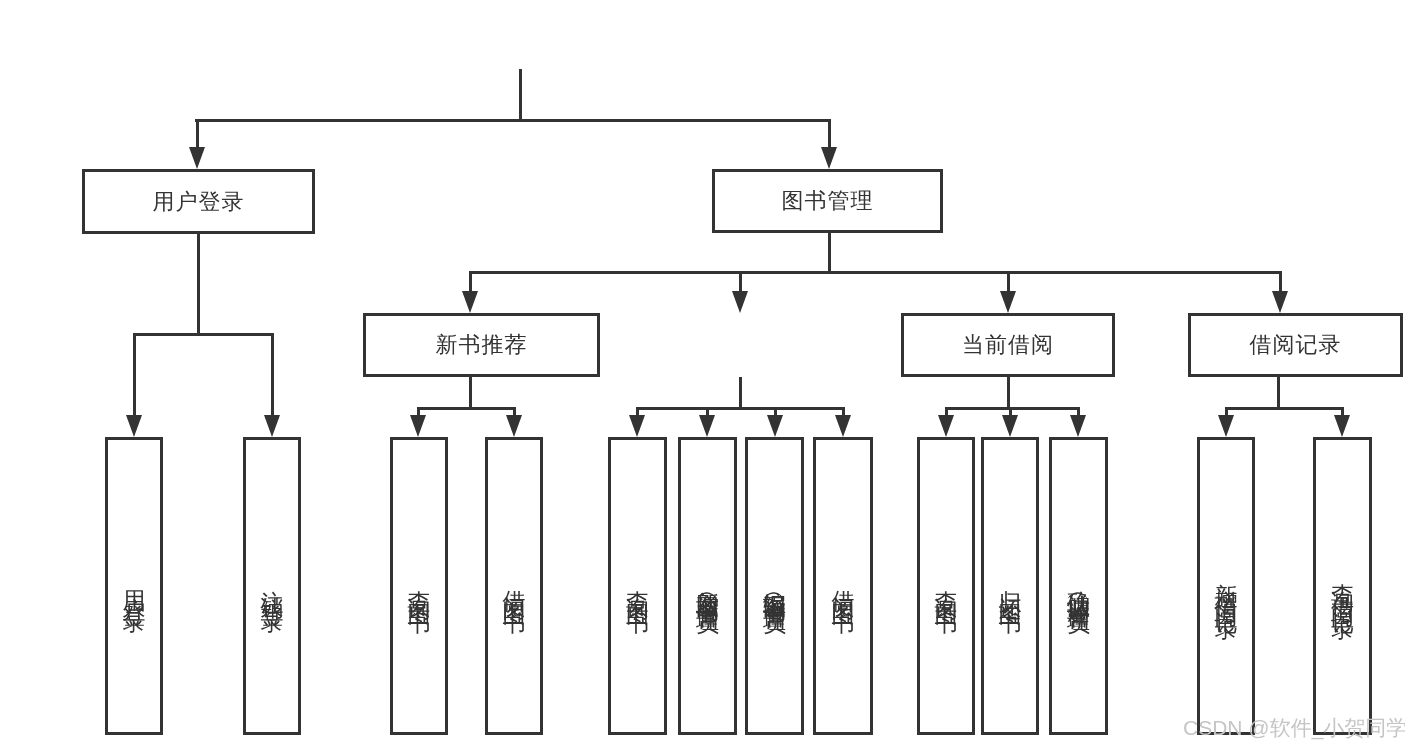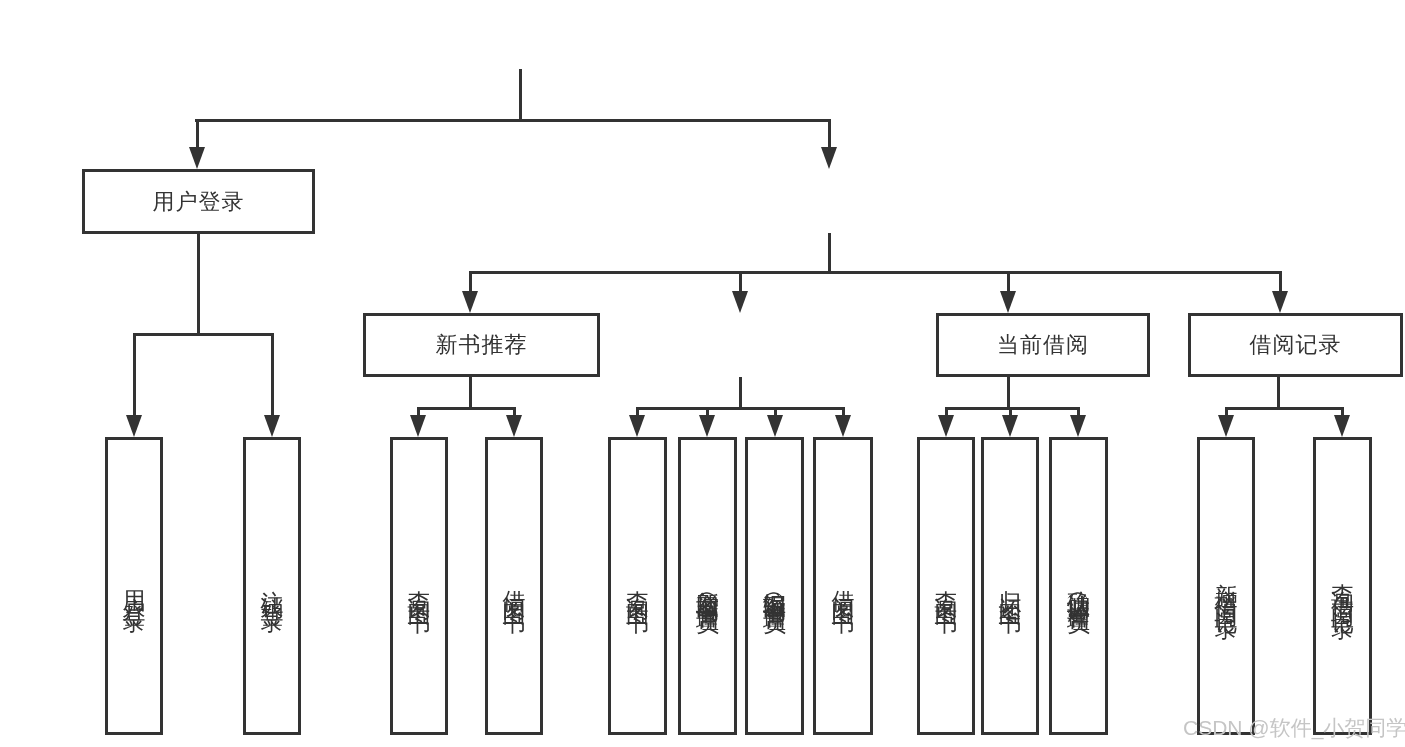--- a/index.html
+++ b/index.html
@@ -42,20 +42,23 @@
   <div class="vl" style="left:519px;top:69px;height:53px;"></div>
   <div class="hl" style="left:195px;top:119px;width:636px;"></div>
   <div class="vl" style="left:196px;top:119px;height:30px;"></div>
   <div class="tri" style="left:189px;top:147px;"></div>
   <div class="vl" style="left:828px;top:119px;height:30px;"></div>
   <div class="tri" style="left:821px;top:147px;"></div>
 
   <div class="hbox" style="left:82px;top:169px;width:233px;height:65px;">
     <span>用户登录</span>
   </div>
+  <div class="hbox" style="left:712px;top:169px;width:231px;height:64px;">
+    <span>图书管理</span>
+  </div>
 
   <div class="vl" style="left:197px;top:234px;height:101px;"></div>
   <div class="hl" style="left:133px;top:333px;width:140px;"></div>
   <div class="vl" style="left:133px;top:333px;height:82px;"></div>
   <div class="tri" style="left:126px;top:415px;"></div>
   <div class="vl" style="left:271px;top:333px;height:82px;"></div>
   <div class="tri" style="left:264px;top:415px;"></div>
 
   <div class="vl" style="left:828px;top:233px;height:41px;"></div>
   <div class="hl" style="left:469px;top:271px;width:812px;"></div>
@@ -64,21 +67,21 @@
   <div class="vl" style="left:739px;top:271px;height:22px;"></div>
   <div class="tri" style="left:732px;top:291px;"></div>
   <div class="vl" style="left:1007px;top:271px;height:22px;"></div>
   <div class="tri" style="left:1000px;top:291px;"></div>
   <div class="vl" style="left:1279px;top:271px;height:22px;"></div>
   <div class="tri" style="left:1272px;top:291px;"></div>
 
   <div class="hbox" style="left:363px;top:313px;width:237px;height:64px;">
     <span>新书推荐</span>
   </div>
-  <div class="hbox" style="left:936px;top:313px;width:214px;height:64px;">
+  <div class="hbox" style="left:901px;top:313px;width:214px;height:64px;">
     <span>当前借阅</span>
   </div>
   <div class="hbox" style="left:1172px;top:313px;width:215px;height:64px;margin-left:16px;">
     <span>借阅记录</span>
   </div>
 
   <div class="vl" style="left:469px;top:377px;height:33px;"></div>
   <div class="hl" style="left:417px;top:407px;width:98px;"></div>
   <div class="vl" style="left:417px;top:407px;height:10px;"></div>
   <div class="tri" style="left:410px;top:415px;"></div>

